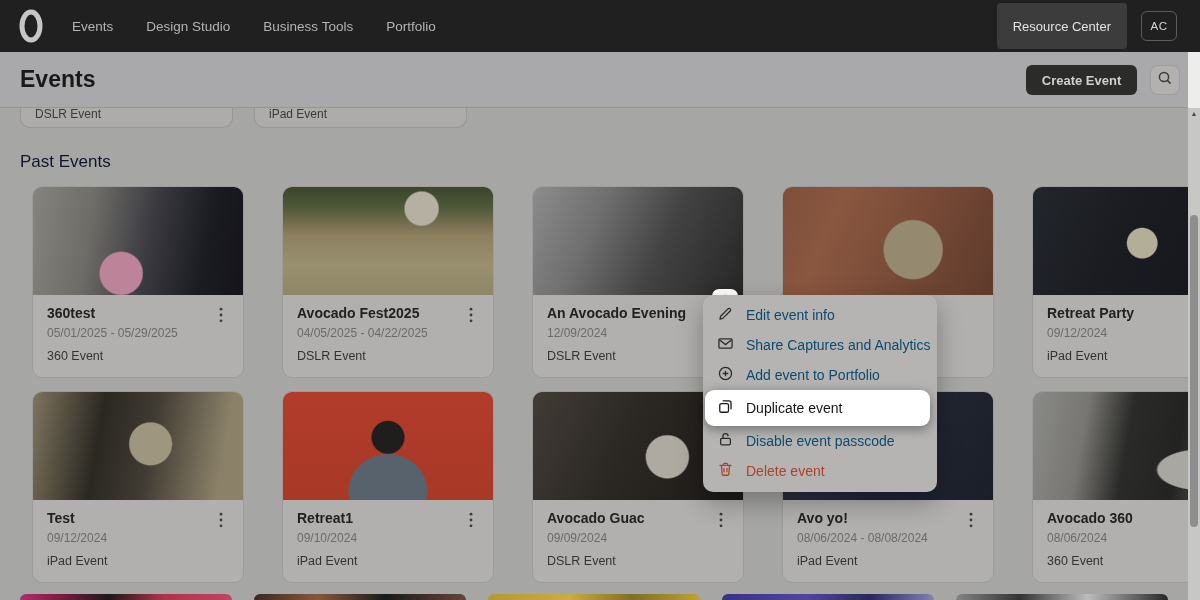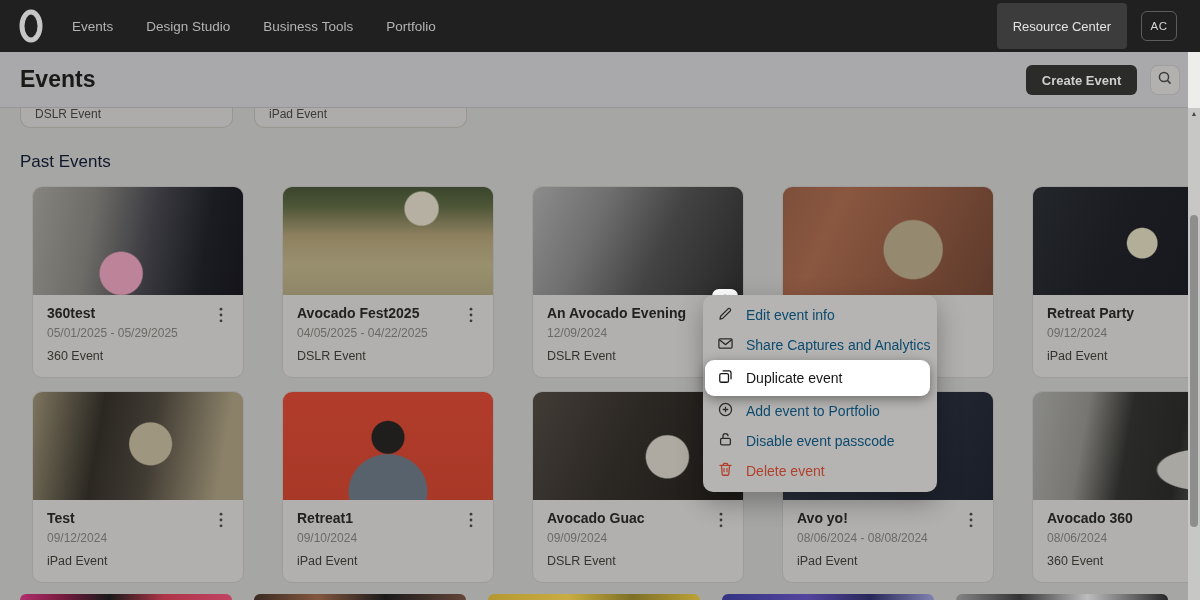--- a/index.html
+++ b/index.html
@@ -279,33 +279,33 @@
           </svg></span>
       <span>Edit event info</span>
     </div>
     <div class="mi">
       <span><svg width="17" height="17" viewBox="0 0 16 16">
             <rect x="1.8" y="3.6" width="12.4" height="8.8" rx="1" fill="none" stroke="#2b2b27" stroke-width="1.2"></rect>
             <path d="M2.2 4.4 L8 9 L13.8 4.4" fill="none" stroke="#2b2b27" stroke-width="1.2"></path>
           </svg></span>
       <span>Share Captures and Analytics</span>
     </div>
+    <div class="mi">
+      <span><svg width="17" height="17" viewBox="0 0 16 16">
+            <circle cx="8" cy="8" r="5.7" fill="none" stroke="#2b2b27" stroke-width="1.2"></circle>
+            <path d="M8 5.4 V10.6 M5.4 8 H10.6" stroke="#2b2b27" stroke-width="1.2"></path>
+          </svg></span>
+      <span>Add event to Portfolio</span>
+    </div>
     <div class="mi highlight">
       <span><svg width="17" height="17" viewBox="0 0 16 16">
             <rect x="2.6" y="5.2" width="8.2" height="8.2" rx="1.5" fill="none" stroke="#161616" stroke-width="1.2"></rect>
             <path d="M5.8 2.8 h5.6 a1.8 1.8 0 0 1 1.8 1.8 v5.6" fill="none" stroke="#161616" stroke-width="1.2" stroke-linecap="round"></path>
           </svg></span>
       <span>Duplicate event</span>
-    </div>
-    <div class="mi">
-      <span><svg width="17" height="17" viewBox="0 0 16 16">
-            <circle cx="8" cy="8" r="5.7" fill="none" stroke="#2b2b27" stroke-width="1.2"></circle>
-            <path d="M8 5.4 V10.6 M5.4 8 H10.6" stroke="#2b2b27" stroke-width="1.2"></path>
-          </svg></span>
-      <span>Add event to Portfolio</span>
     </div>
     <div class="mi">
       <span><svg width="17" height="17" viewBox="0 0 16 16">
             <rect x="3.4" y="7" width="9.2" height="6" rx="1.2" fill="none" stroke="#2b2b27" stroke-width="1.2"></rect>
             <path d="M5.6 7 V4.9 a2.4 2.4 0 0 1 4.8 0" fill="none" stroke="#2b2b27" stroke-width="1.2"></path>
           </svg></span>
       <span>Disable event passcode</span>
     </div>
     <div class="mi danger">
       <span><svg width="17" height="17" viewBox="0 0 16 16">

